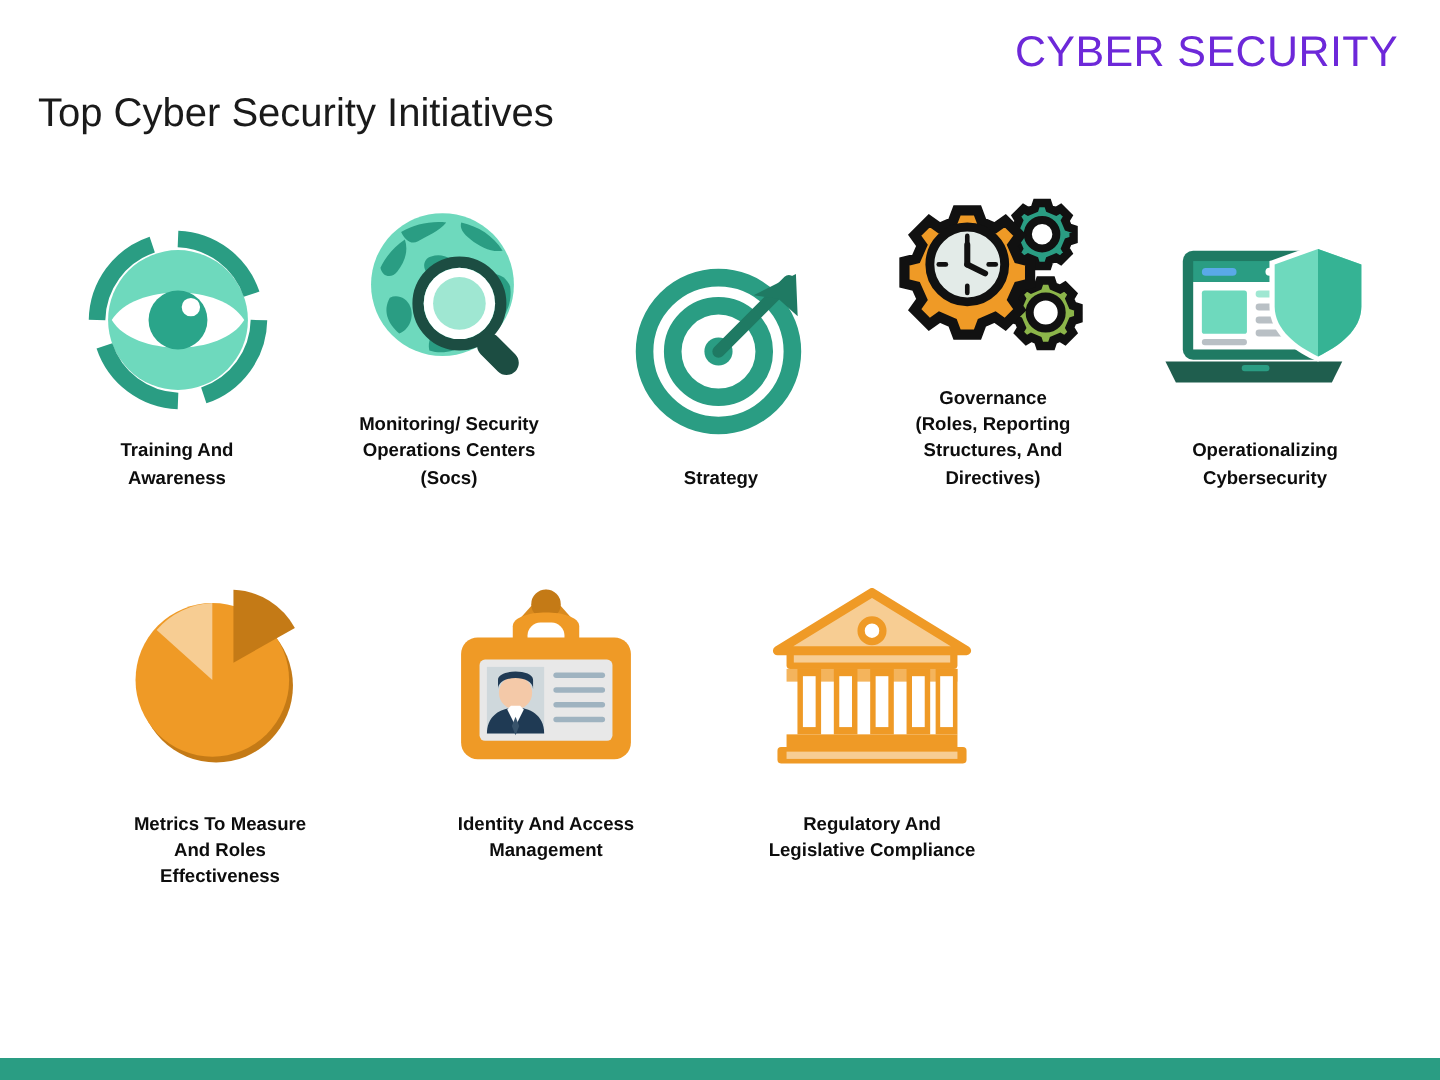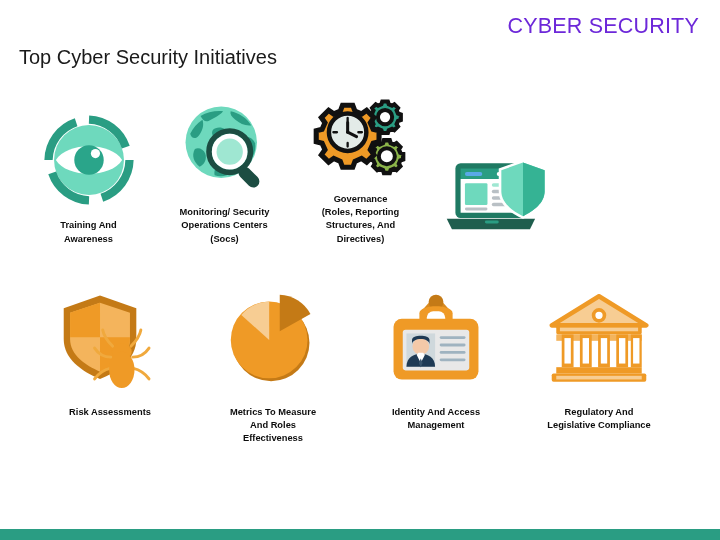--- a/index.html
+++ b/index.html
@@ -132,20 +132,32 @@
         <circle cx="55" cy="55" r="19" fill="#ffffff"></circle>
         <circle cx="55" cy="55" r="14" fill="#9fe7d2"></circle>
         <rect x="69" y="69" width="13" height="26" rx="6.5" fill="#1c4d42" transform="rotate(-45 75.5 82)"></rect>
       </svg>
     </div>
     <div class="caption" style="white-space:pre-line">Monitoring/ Security
 Operations Centers
 (Socs)</div>
   </div>
 
+  <div class="item">
+    <div class="icon-box">
+      <svg width="88" height="88" viewBox="0 0 100 100">
+        <circle cx="48" cy="52" r="42" fill="none" stroke="#2a9d83" stroke-width="10"></circle>
+        <circle cx="48" cy="52" r="26" fill="none" stroke="#2a9d83" stroke-width="10"></circle>
+        <circle cx="48" cy="52" r="8" fill="#2a9d83"></circle>
+        <path d="M48 52 L88 12" stroke="#1f7a63" stroke-width="7" stroke-linecap="round"></path>
+        <path d="M92 8 L93 32 L82 22 L68 20 Z" fill="#1f7a63"></path>
+      </svg>
+    </div>
+    <div class="caption" style="white-space:pre-line">Strategy</div>
+  </div>
 
   <div class="item">
     <div class="icon-box">
       <svg width="98" height="92" viewBox="0 0 110 100">
 
         <g transform="translate(82,26)">
           <path d="M-6,-24 L6,-24 L8,-18 L15,-15 L20,-18 L28,-10 L25,-5 L28,2 L34,4 L34,16 L28,18 L25,25 L28,30 L20,38 L15,35 L8,38 L6,44 L-6,44 L-8,38 L-15,35 L-20,38 L-28,30 L-25,25 L-28,18 L-34,16 L-34,4 L-28,2 L-25,-5 L-28,-10 L-20,-18 L-15,-15 L-8,-18 Z" transform="scale(0.52)" fill="#2a9d83" stroke="#111111" stroke-width="9"></path>
           <circle cx="0" cy="5" r="8" fill="#ffffff" stroke="#111111" stroke-width="4.5"></circle>
         </g>
 
@@ -195,47 +207,27 @@
         <rect x="23" y="59" width="26" height="3.5" rx="1.7" fill="#b9c0c5"></rect>
 
         <path d="M2 72 L104 72 L98 84 L8 84 Z" fill="#1f5e4e"></path>
         <rect x="46" y="74" width="16" height="3.5" rx="1.7" fill="#2a9d83"></rect>
 
         <path d="M90 4 L118 14 L118 40 C118 56 104 66 90 72 C76 66 62 56 62 40 L62 14 Z" fill="#ffffff"></path>
         <path d="M90 7 L115 16 L115 40 C115 54 102 63 90 69 C78 63 65 54 65 40 L65 16 Z" fill="#6ed9bd"></path>
         <path d="M90 7 L115 16 L115 40 C115 54 102 63 90 69 Z" fill="#35b394"></path>
       </svg>
     </div>
+    <div class="caption" style="white-space:pre-line">Operationalizing
+Cybersecurity</div>
   </div>
 </div>
 
 <div class="row row-two">
 
-  <div class="item">
-    <div class="icon-box">
-      <svg width="100" height="98" viewBox="0 0 110 108">
-        <path d="M44 6 L84 20 L84 54 C84 76 64 90 44 98 C24 90 4 76 4 54 L4 20 Z" fill="#c47a16"></path>
-        <path d="M44 14 L77 25 L77 54 C77 72 60 83 44 90 C28 83 11 72 11 54 L11 25 Z" fill="#f4b45c"></path>
-        <path d="M44 14 L44 52 L11 52 L11 25 Z" fill="#ef9a26"></path>
-        <path d="M44 52 L77 52 L77 54 C77 72 60 83 44 90 Z" fill="#ef9a26"></path>
-
-        <g stroke="#f0a93d" stroke-width="3.2" stroke-linecap="round" fill="none">
-          <path d="M58 62 C52 56 48 50 47 44"></path>
-          <path d="M78 62 C84 56 88 50 89 44"></path>
-          <path d="M56 74 C48 74 42 70 38 64"></path>
-          <path d="M80 74 C88 74 94 70 98 64"></path>
-          <path d="M56 86 C48 88 42 92 38 98"></path>
-          <path d="M80 86 C88 88 94 92 98 98"></path>
-        </g>
-        <ellipse cx="68" cy="68" rx="11" ry="9" fill="#ef9a26"></ellipse>
-        <ellipse cx="68" cy="88" rx="14" ry="20" fill="#ef9a26"></ellipse>
-      </svg>
-    </div>
-    <div class="caption" style="white-space:pre-line">Risk Assessments</div>
-  </div>
 
   <div class="item">
     <div class="icon-box">
       <svg width="96" height="96" viewBox="0 0 100 100">
         <circle cx="48" cy="54" r="40" fill="#c47a16"></circle>
         <circle cx="46" cy="51" r="40" fill="#ef9a26"></circle>
         <path d="M46 51 L46 11 A40 40 0 0 0 17 25 Z" fill="#f7cd93"></path>
         <path d="M57 42 L57 4 A38 38 0 0 1 89 24 Z" fill="#c47a16"></path>
       </svg>
     </div>

